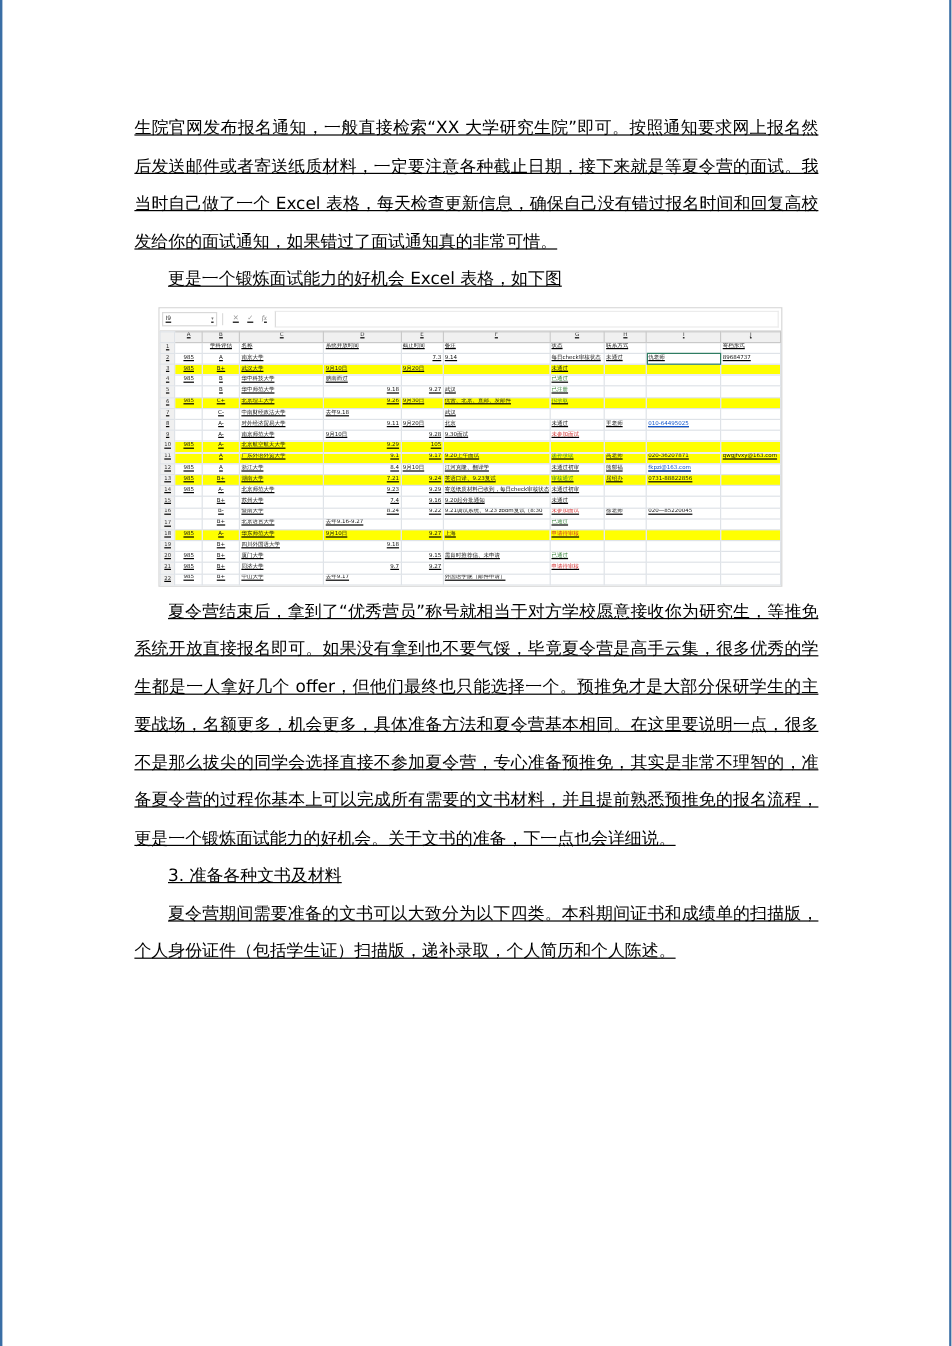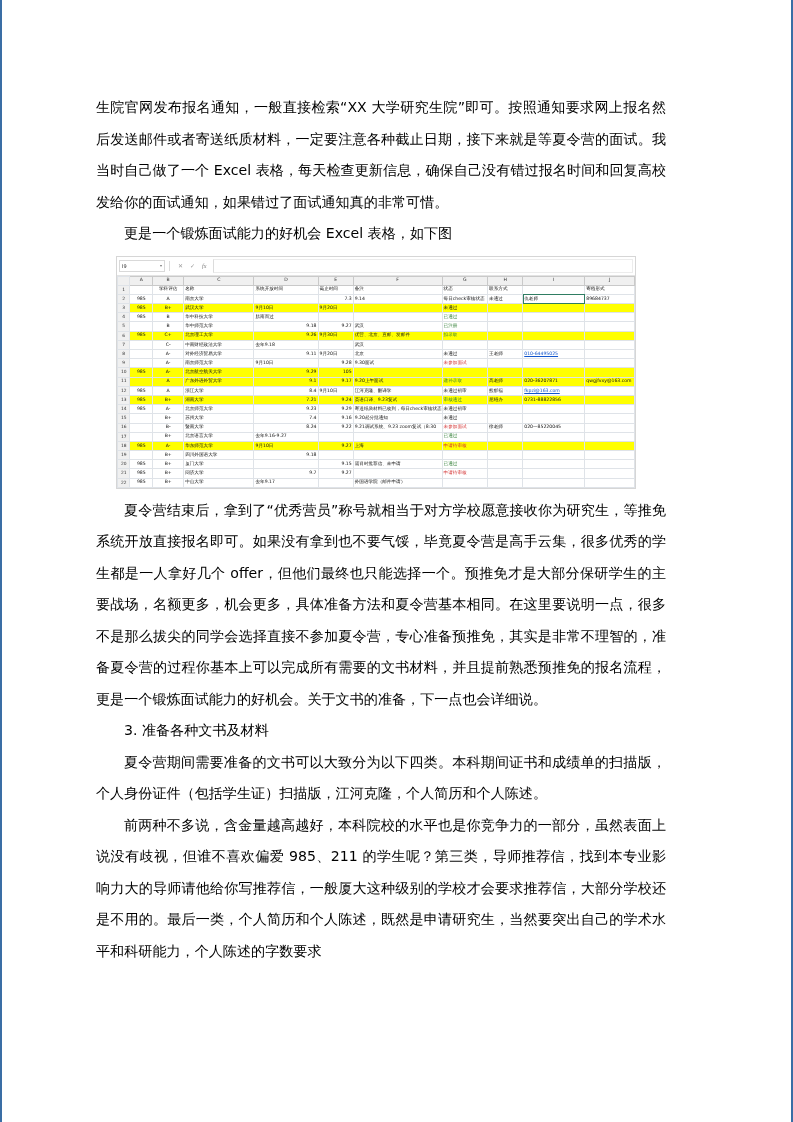--- a/index.html
+++ b/index.html
@@ -13,22 +13,23 @@
   }
   .page-border{
     position:absolute;left:0;top:0;width:793px;height:1122px;
     box-sizing:border-box;
     border-left:2px solid #3a6ea5;
     border-right:2px solid #3a6ea5;
     pointer-events:none;
   }
   .content{
     position:absolute;
-    left:96px;top:92px;
+    left:112px;top:92px;
     width:570px;
+    text-decoration:underline;
   }
   p.para{
     margin:0 0 0 0;
     font-family:"DejaVu Sans","Liberation Sans",sans-serif;
     font-size:14.1px;
     line-height:31.5px;
     color:#000;
     text-align:justify;
     text-justify:inter-ideograph;
     letter-spacing:0px;
@@ -466,16 +467,15 @@
           </tbody>
       </table>
 
       <div class="watermark">
         
       </div>
     </div>
 
     <p class="para indent">夏令营结束后，拿到了“优秀营员”称号就相当于对方学校愿意接收你为研究生，等推免系统开放直接报名即可。如果没有拿到也不要气馁，毕竟夏令营是高手云集，很多优秀的学生都是一人拿好几个 offer，但他们最终也只能选择一个。预推免才是大部分保研学生的主要战场，名额更多，机会更多，具体准备方法和夏令营基本相同。在这里要说明一点，很多不是那么拔尖的同学会选择直接不参加夏令营，专心准备预推免，其实是非常不理智的，准备夏令营的过程你基本上可以完成所有需要的文书材料，并且提前熟悉预推免的报名流程，更是一个锻炼面试能力的好机会。关于文书的准备，下一点也会详细说。</p>
     <p class="para indent">3. 准备各种文书及材料</p>
-    <p class="para indent">夏令营期间需要准备的文书可以大致分为以下四类。本科期间证书和成绩单的扫描版，个人身份证件（包括学生证）扫描版，江河克隆，个人简历和个人陈述。</p>
-    <p class="para indent">前两种不多说，含金量越高越好，本科院校的水平也是你竞争力的一部分，虽然表面上说没有歧视，但谁不喜欢偏爱 985、211 的学生呢？第三类，导师推荐信，找到本专业影响力大的导师请他给你写推荐信，一般厦大这种级别的学校才会要求推荐信，大部分学校还是不用的。最后一类，个人简历和个人陈述，既然是申请研究生，当然要突出自己的学术水平和科研能力，个人陈述的字数要求</p>
+    <p class="para indent">夏令营期间需要准备的文书可以大致分为以下四类。本科期间证书和成绩单的扫描版，个人身份证件（包括学生证）扫描版，递补录取，个人简历和个人陈述。</p>
   </div>
 </div>
 
 </body></html>

